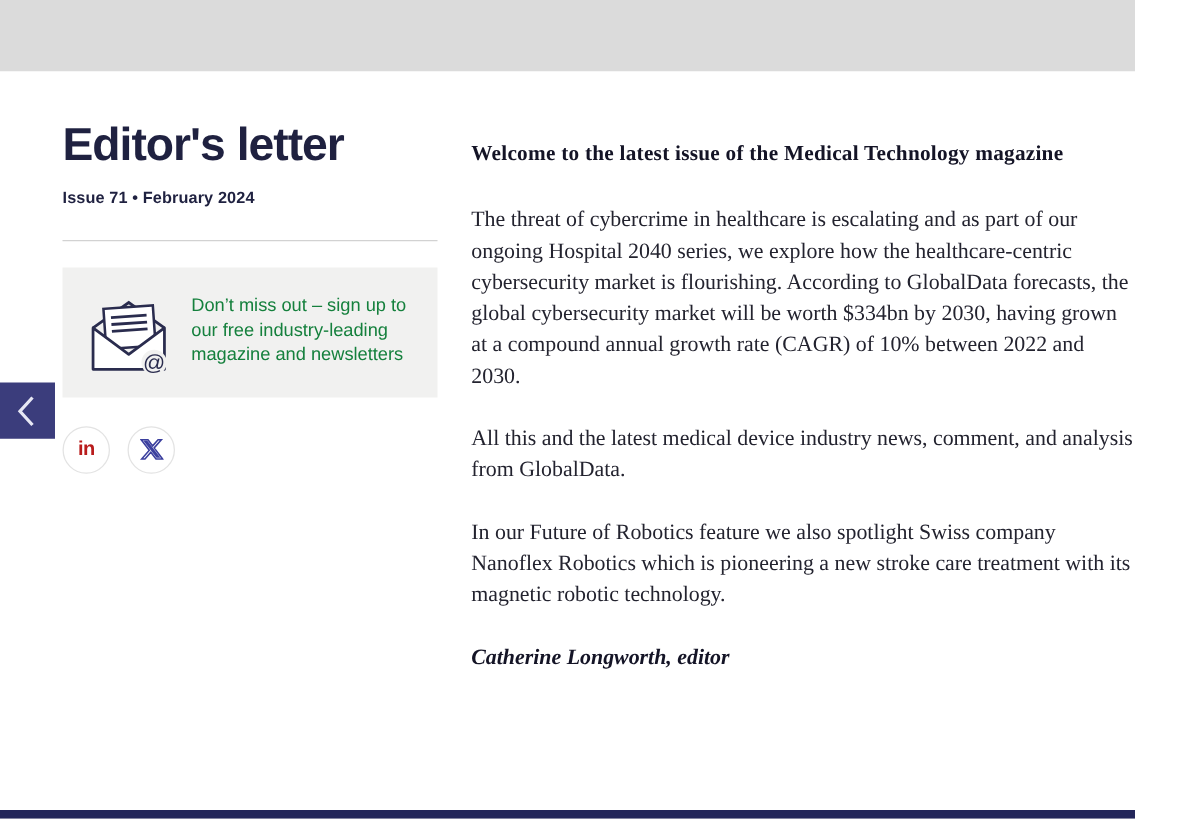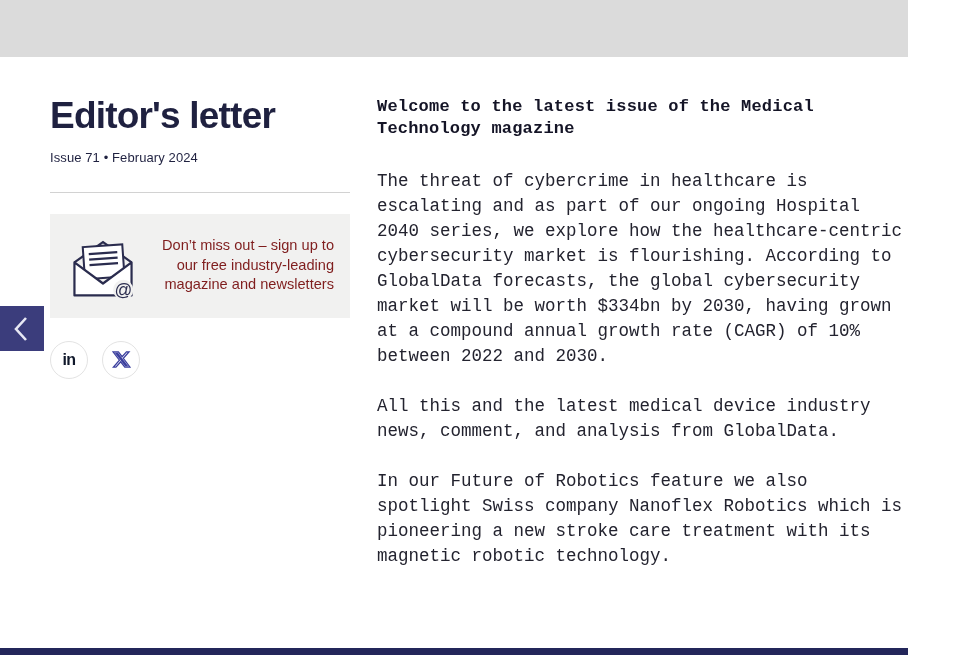--- a/index.html
+++ b/index.html
@@ -13,52 +13,52 @@
 
   .topbar { position: absolute; left: 0; top: 0; width: 960px; height: 57px; background: #dbdbdb; }
   .bottombar { position: absolute; left: 0; top: 648px; width: 960px; height: 7px; background: #23265a; }
 
   
   .left-col { position: absolute; left: 50px; top: 96px; width: 300px; }
   .page-title {
     margin: 0; font-size: 37px; font-weight: 700; letter-spacing: -0.8px;
     color: #1f2140; line-height: 1.1;
   }
-  .issue-line { margin-top: 13px; font-size: 13px; font-weight: 400; color: #1f2140; letter-spacing: 0.1px; }
+  .issue-line { margin-top: 13px; font-size: 13px; font-weight: 700; color: #1f2140; letter-spacing: 0.1px; }
   .rule { margin-top: 27px; border: none; border-top: 1px solid #d2d2d2; width: 300px; }
 
   .signup-box {
     margin-top: 21px; width: 300px; height: 104px; background: #f1f1f0;
     display: flex; align-items: center; gap: 15px; padding: 14px 16px 14px 18px;
   }
-  .signup-text { font-size: 14.6px; line-height: 19.6px; color: #7f1d1d; text-align: right; }
+  .signup-text { font-size: 14.6px; line-height: 19.6px; color: #15803d; }
   .env-wrap { flex: 0 0 auto; width: 70px; height: 66px; }
 
   .social-row { margin-top: 23px; display: flex; gap: 14px; }
   .social-btn {
     width: 38px; height: 38px; border-radius: 50%;
     border: 1px solid #e3e3e3; background: #ffffff;
     display: flex; align-items: center; justify-content: center;
     cursor: pointer;
   }
-  .li-label { font-size: 16px; font-weight: 700; color: #0f172a; letter-spacing: -0.5px; }
+  .li-label { font-size: 16px; font-weight: 700; color: #b91c1c; letter-spacing: -0.5px; }
 
   
   .nav-arrow {
     position: absolute; width: 44px; height: 45px; background: #3b3d7c;
     display: flex; align-items: center; justify-content: center; cursor: pointer;
     border: none; padding: 0;
   }
   .nav-prev { left: 0; top: 306px; }
   .nav-next { left: 916px; top: 306px; }
 
   
   .article {
-    position: absolute; left: 377px; top: 96px; width: 532px;
-    font-family: Liberation Mono, monospace; color: #23232f;
+    position: absolute; left: 377px; top: 112px; width: 532px;
+    font-family: Liberation Serif, serif; color: #23232f;
   }
   .article-heading {
     margin: 0 0 29px 0; font-size: 17px; font-weight: 700; color: #141426;
     line-height: 22px; letter-spacing: 0.2px;
   }
   .article p.body-para { margin: 0 0 25px 0; font-size: 17.5px; line-height: 25px; }
   .signature { margin: 0; font-size: 17.5px; line-height: 25px; font-weight: 700; font-style: italic; color: #141426; }
 </style>
 </head>
 <body>
@@ -122,17 +122,18 @@
         <polyline points="8,4 18,15 8,26" fill="none" stroke="#e7e8f4" stroke-width="2.6"></polyline>
       </svg>
     </span>
   </button>
 
   <div class="article">
     <p class="article-heading">Welcome to the latest issue of the Medical Technology magazine</p>
     <p class="body-para">The threat of cybercrime in healthcare is escalating and as part of our ongoing Hospital 2040 series, we explore how the healthcare-centric cybersecurity market is flourishing. According to GlobalData forecasts, the global cybersecurity market will be worth $334bn by 2030, having grown at a compound annual growth rate (CAGR) of 10% between 2022 and 2030.</p>
     <p class="body-para">All this and the latest medical device industry news, comment, and analysis from GlobalData.</p>
     <p class="body-para">In our Future of Robotics feature we also spotlight Swiss company Nanoflex Robotics which is pioneering a new stroke care treatment with its magnetic robotic technology.</p>
+    <p class="signature">Catherine Longworth, editor</p>
   </div>
 
   <div class="bottombar"></div>
 
 </div>
 
 </body></html>

